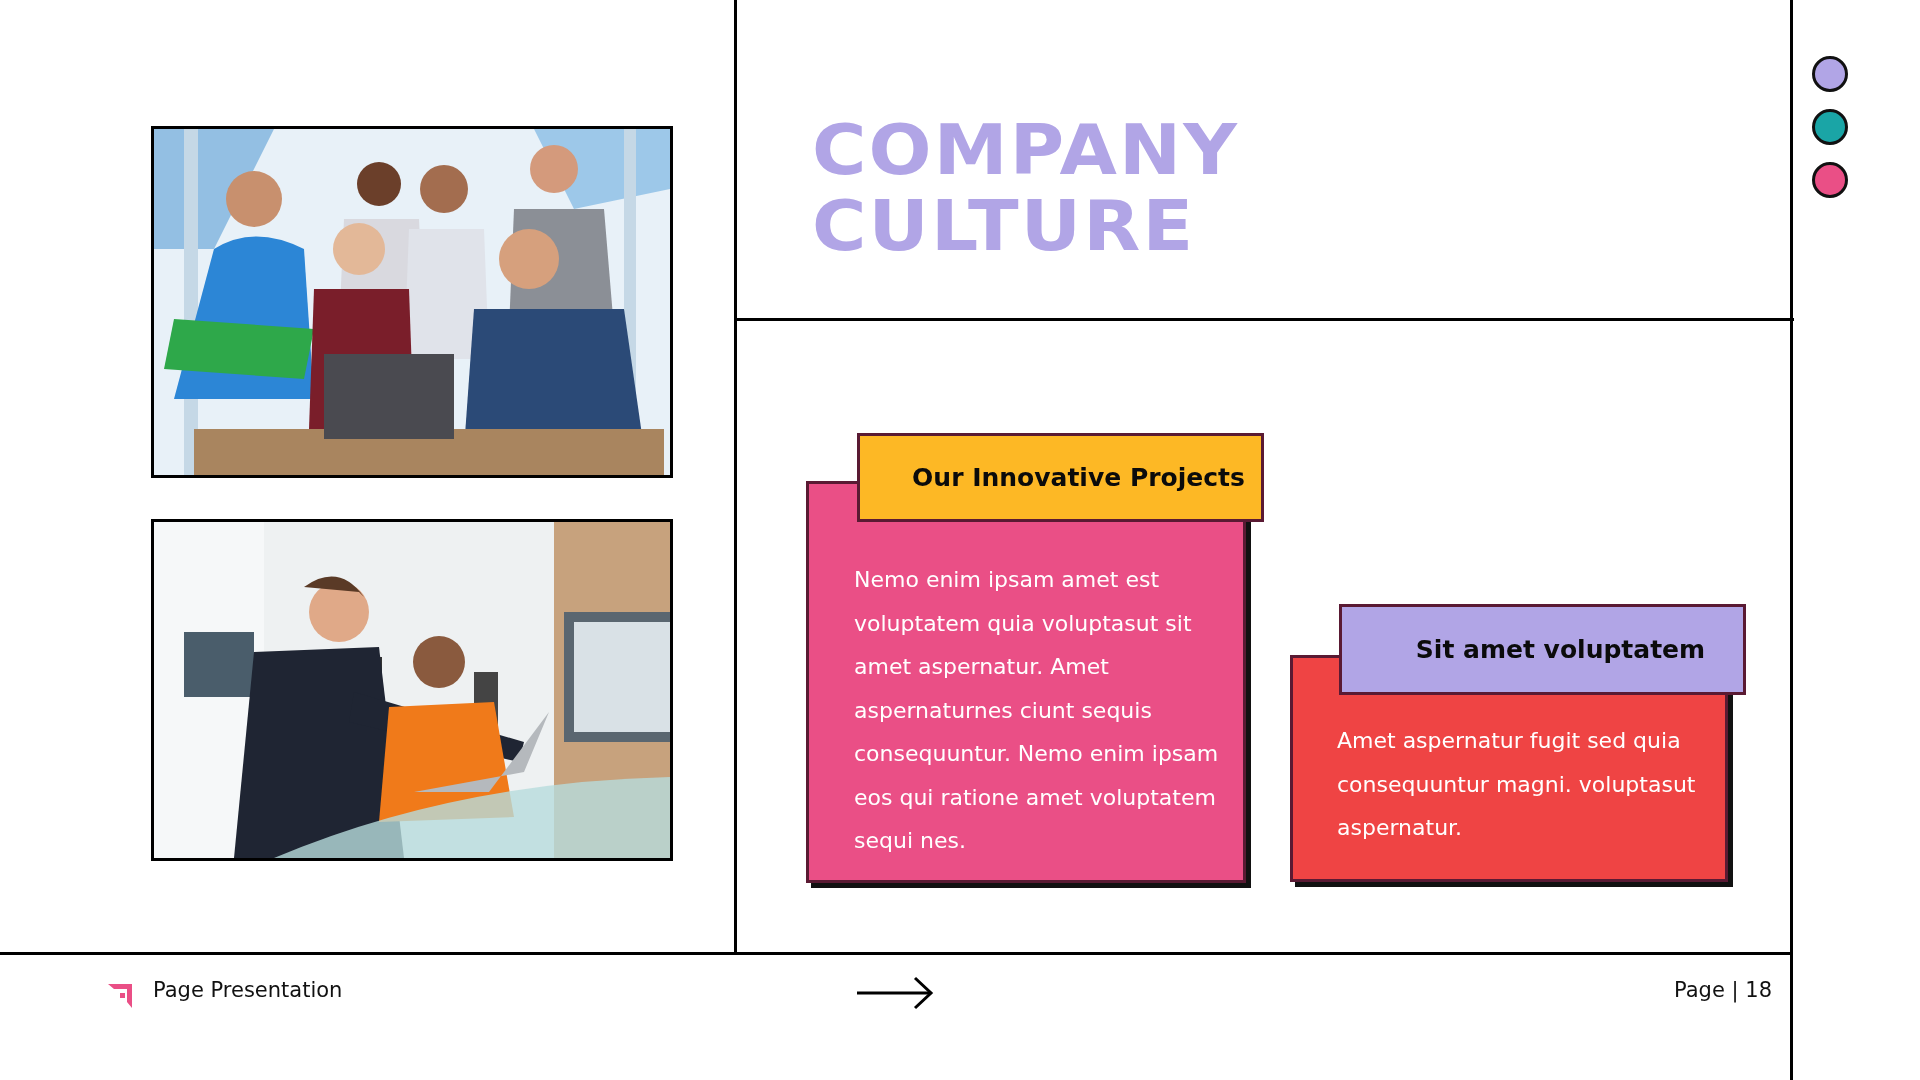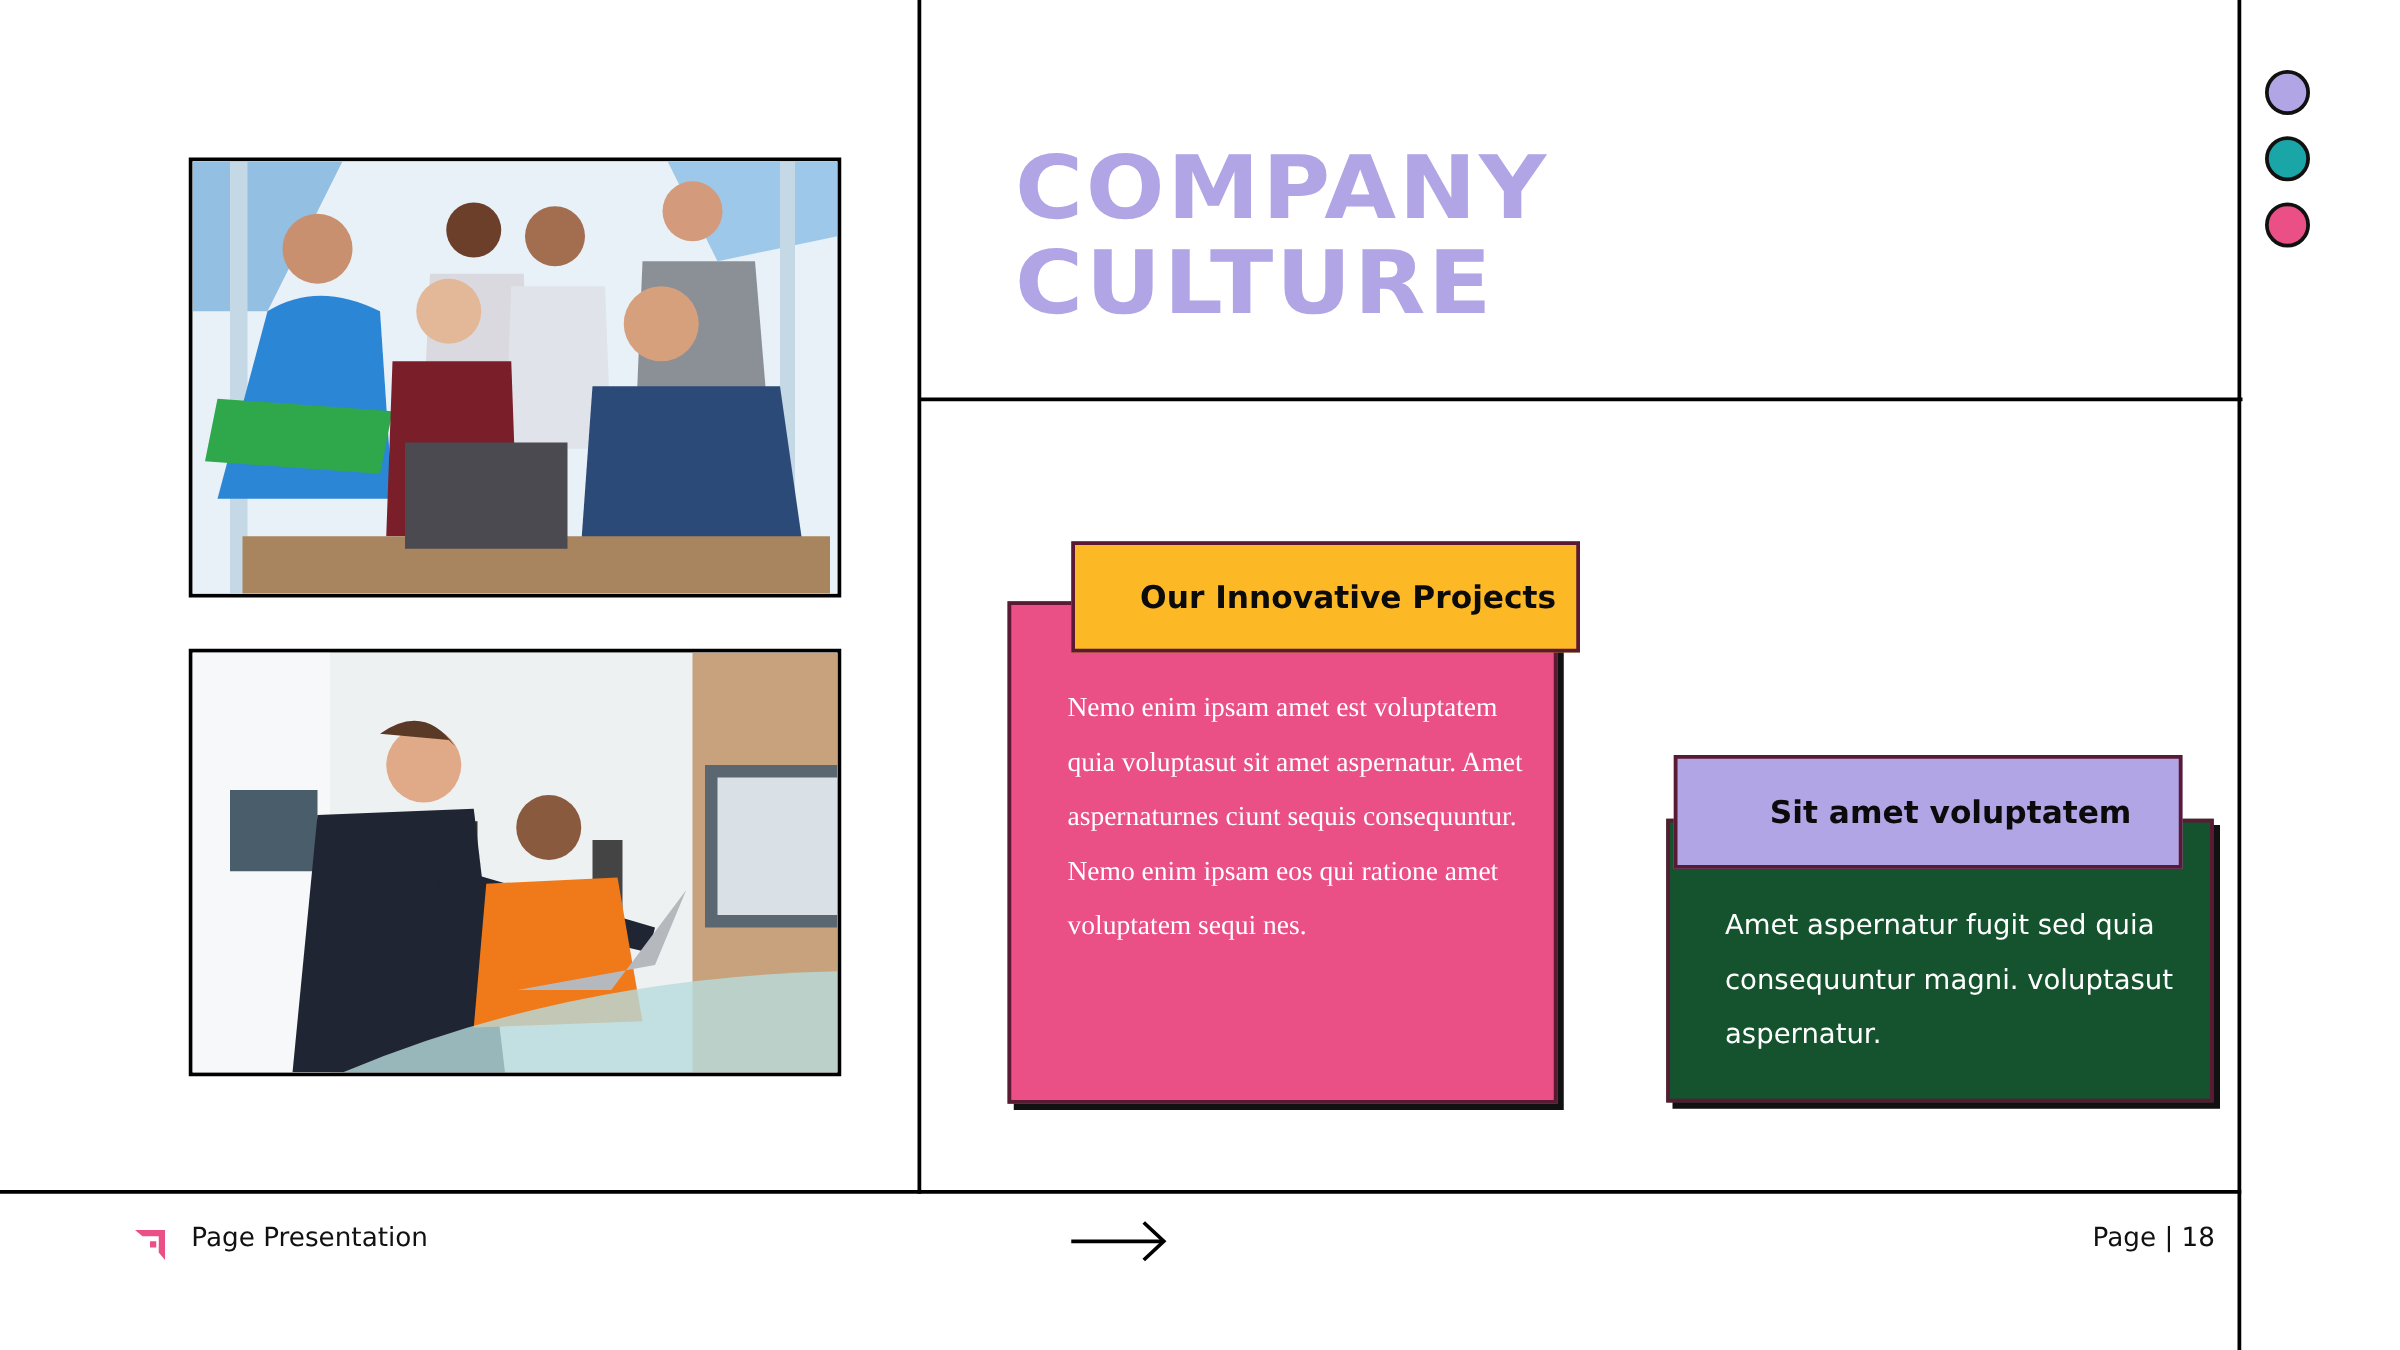--- a/index.html
+++ b/index.html
@@ -19,23 +19,23 @@
 
   .title { position: absolute; left: 812px; top: 112px; font-family: "DejaVu Sans", sans-serif; font-weight: bold;
            font-size: 70px; line-height: 76px; letter-spacing: 2px; color: #b1a5e6; transform: scaleX(1.06); transform-origin: left top; }
   .title span { display: block; }
 
   .dots { position: absolute; left: 1812px; top: 56px; }
   .dot { width: 36px; height: 36px; border-radius: 50%; border: 3px solid #111; margin-bottom: 17px; }
 
   .card { position: absolute; border: 3px solid #5a1a33; box-shadow: 5px 5px 0 #111; }
   .card-pink { left: 806px; top: 481px; width: 440px; height: 402px; background: #ea4f86; }
-  .card-teal { left: 1290px; top: 655px; width: 438px; height: 227px; background: #14532d; margin-left: 43px; }
+  .card-teal { left: 1290px; top: 655px; width: 438px; height: 227px; background: #ef4444; }
   .card-body { position: absolute; color: #ffffff; font-family: "DejaVu Sans", sans-serif; font-size: 22px; line-height: 43.5px; }
-  .card-pink .card-body { left: 45px; top: 60px; width: 370px; font-family: Liberation Serif, serif; }
+  .card-pink .card-body { left: 45px; top: 74px; width: 370px; }
   .card-teal .card-body { left: 44px; top: 61px; width: 370px; }
 
   .label { position: absolute; border: 3px solid #5a1a33; display: flex; align-items: center; justify-content: center;
            font-family: "DejaVu Sans", sans-serif; font-weight: bold; font-size: 25px; color: #0b0b0b; padding-left: 36px; }
   .label-yellow { left: 857px; top: 433px; width: 407px; height: 89px; background: #fdb825; }
   .label-purple { left: 1339px; top: 604px; width: 407px; height: 91px; background: #b1a5e6; }
 
   .footer-logo { position: absolute; left: 108px; top: 984px; width: 24px; height: 24px; }
   .footer-brand { position: absolute; left: 153px; top: 978px; font-family: "DejaVu Sans", sans-serif; font-size: 21px; color: #111; }
   .footer-arrow { position: absolute; left: 855px; top: 974px; width: 80px; height: 38px; cursor: pointer; }

